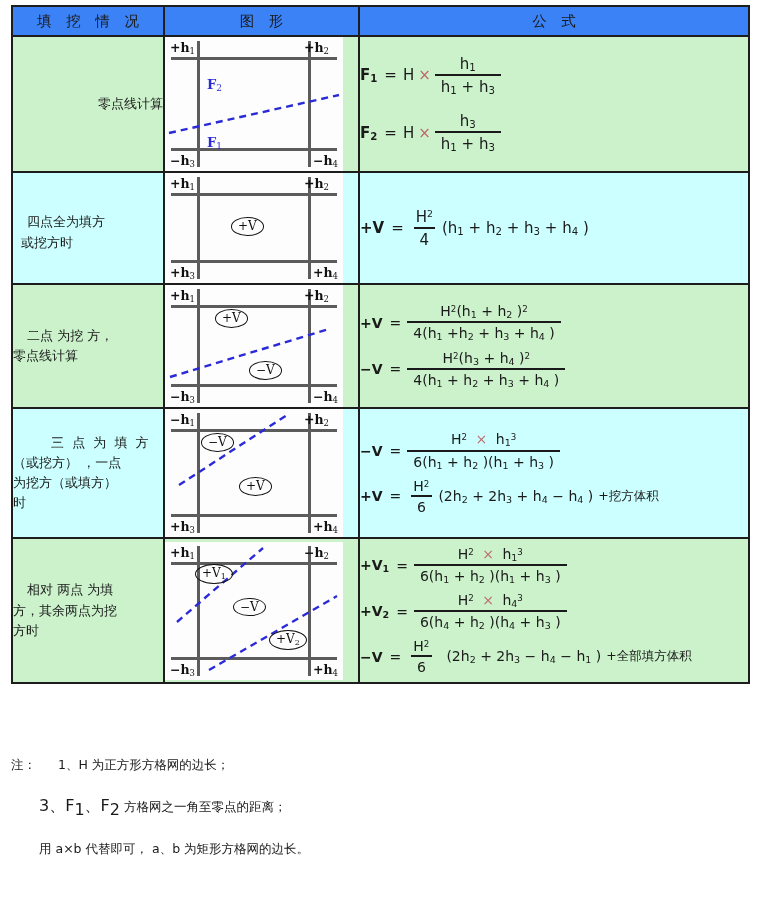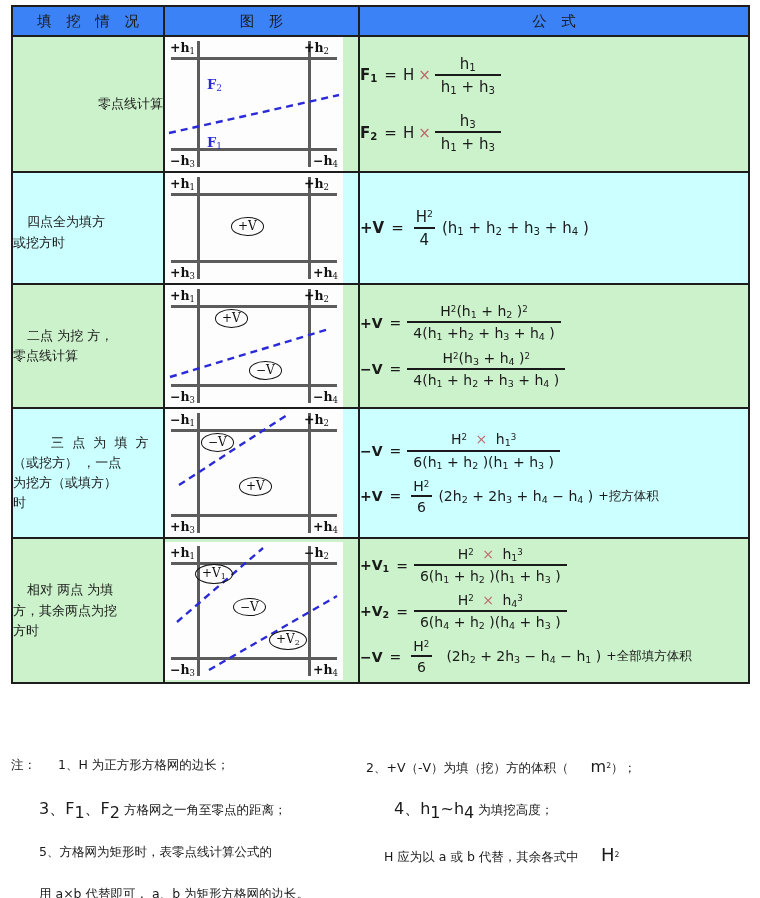--- a/index.html
+++ b/index.html
@@ -209,21 +209,21 @@
                 <span class="num">h<sub>3</sub></span>
                 <span class="den">h<sub>1</sub> + h<sub>3</sub></span>
               </span>
           </div>
         </td>
       </tr>
 
       <tr class="cyan">
         <td class="casecell">
           <span style="display:block;text-indent:14px;margin-top:9px;">四点全为填方</span>
-            <span style="display:block;">或挖方时</span>
+            <span style="display:block;padding-left:8px;">或挖方时</span>
         </td>
         <td class="figcell">
           <div class="fig" style="--fh:110px;">
             <div class="hline htop"></div>
             <div class="hline hbot"></div>
             <div class="vline vleft"></div>
             <div class="vline vright"></div>
             <span class="lbl tl">+h<sub>1</sub></span>
             <span class="lbl tr">+h<sub>2</sub></span>
             <span class="lbl bl">+h<sub>3</sub></span>
@@ -389,39 +389,27 @@
 
     </tbody>
   </table>
 
   <div class="notes">
 
     <div class="noteline">
       <div class="a">
         <span>注：</span><span class="nsp"></span><span>1、H 为正方形方格网的边长；</span>
       </div>
-      <div class="b">
-        <span>2、+V（-V）为填（挖）方的体积（</span><span class="nsp"></span><span class="big">m</span><sup>2</sup><span>）；</span>
-      </div>
     </div>
 
     <div class="noteline">
       <div class="a" style="padding-left:28px;">
         <span class="big">3、F</span><sub class="big">1</sub><span class="big">、F</span><sub class="big">2</sub><span> 方格网之一角至零点的距离；</span>
       </div>
-      <div class="b">
-        <span class="big">4、h</span><sub class="big">1</sub><span class="big">~h</span><sub class="big">4</sub><span> 为填挖高度；</span>
-      </div>
     </div>
 
     <div class="noteline last">
-      <div class="l1">
-        <div class="a" style="padding-left:28px;">5、方格网为矩形时，表零点线计算公式的</div>
-        <div class="b">
-          <span>H 应为以  a 或 b 代替，其余各式中</span><span class="nsp"></span><span class="big" style="font-size:18px;">H</span><sup>2</sup>
-        </div>
-      </div>
       <div class="l2">用 a×b 代替即可，   a、b 为矩形方格网的边长。</div>
     </div>
 
   </div>
 
 </div>
 
 </body></html>

